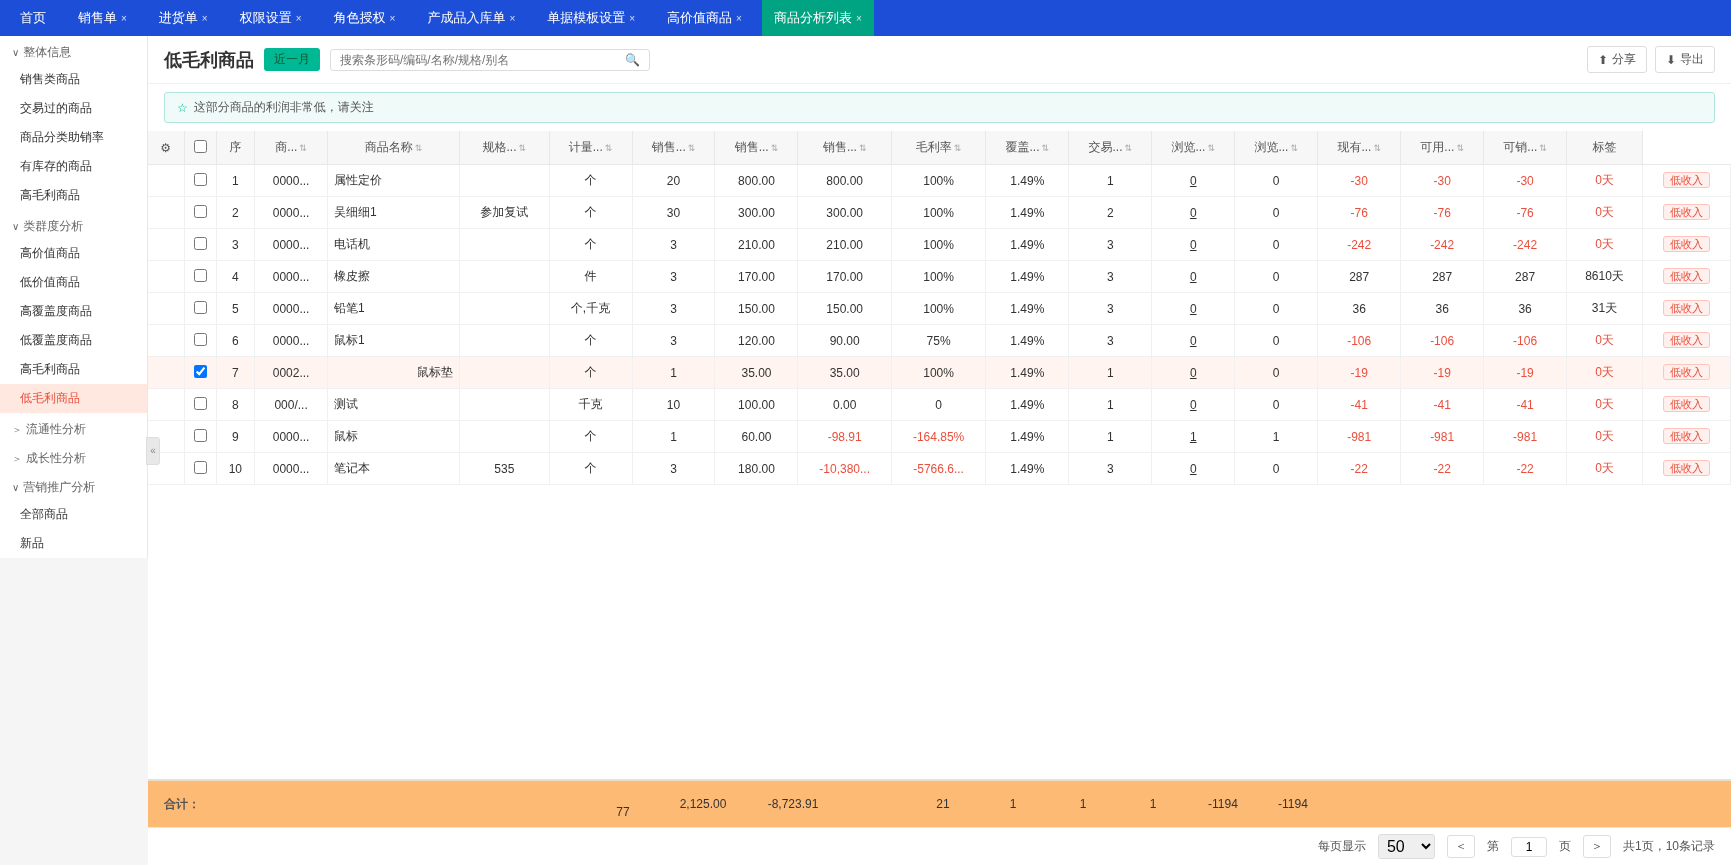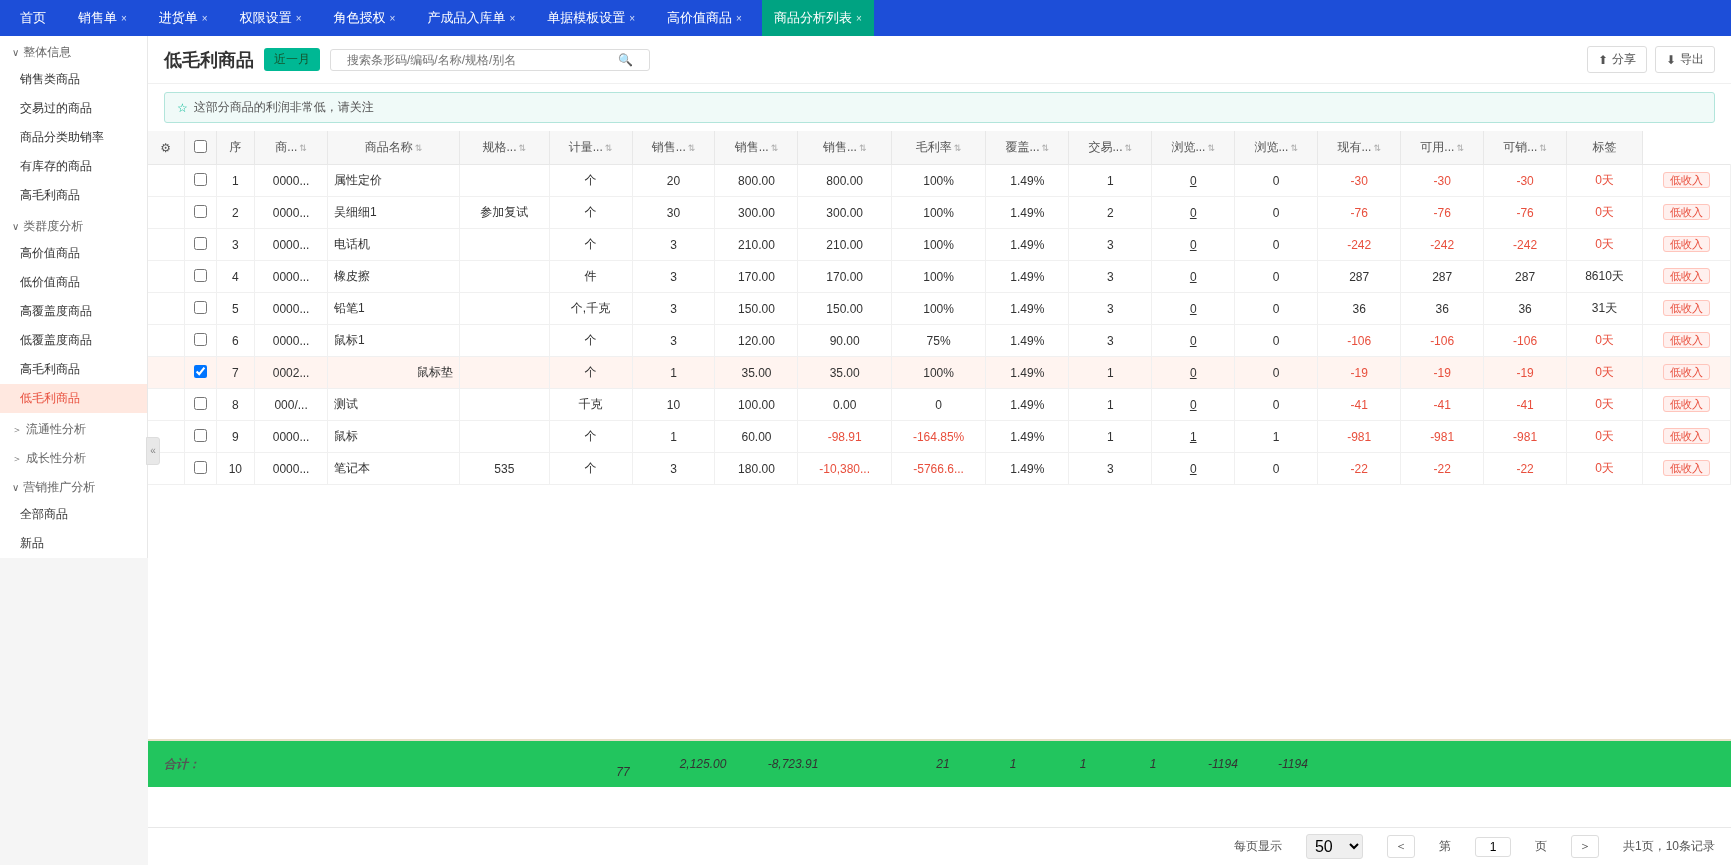--- a/index.html
+++ b/index.html
@@ -87,21 +87,21 @@
       border-radius: 3px;
       padding: 3px 10px;
       font-size: 12px;
       cursor: pointer;
     }
     .search-box {
       display: flex;
       align-items: center;
       border: 1px solid #ddd;
       border-radius: 3px;
-      padding: 3px 16px;
+      padding: 3px 9px;
       gap: 4px;
       flex: 1;
       max-width: 320px;
     }
     .search-box input {
       border: none;
       outline: none;
       font-size: 12px;
       width: 100%;
       color: #999;
@@ -190,47 +190,45 @@
       font-size: 11px;
     }
     .link-underline {
       color: #333;
       text-decoration: underline;
       cursor: pointer;
     }
 
     
     .table-footer {
-      background: #22c55e;
+      background: #fdba74;
       border-top: 2px solid #e8e0c8;
       padding: 8px 16px;
       display: flex;
       align-items: center;
       font-size: 12px;
       gap: 0;
-      font-style: italic;
     }
     .footer-label {
       width: 80px;
       color: #555;
       font-weight: bold;
     }
 
     
     .pagination-bar {
       display: flex;
       align-items: center;
       justify-content: flex-end;
       padding: 6px 16px;
       border-top: 1px solid #e8e8e8;
       background: #fff;
-      gap: 24px;
+      gap: 12px;
       font-size: 12px;
       color: #555;
-      margin-top: 40px;
     }
     .pagination-bar select {
       border: 1px solid #ddd;
       border-radius: 3px;
       padding: 2px 4px;
       font-size: 16px;
     }
     .page-nav-btn {
       border: 1px solid #ddd;
       border-radius: 3px;

